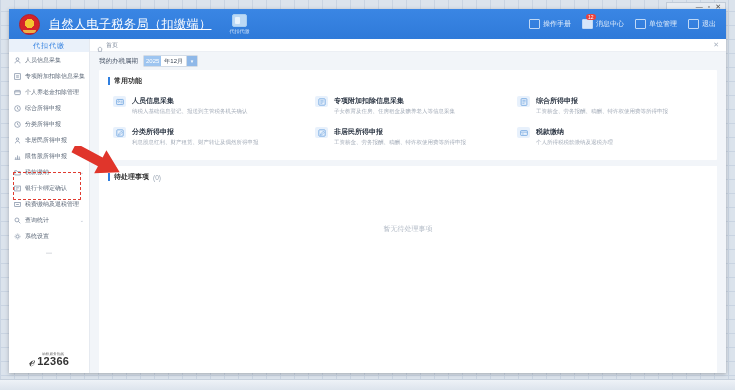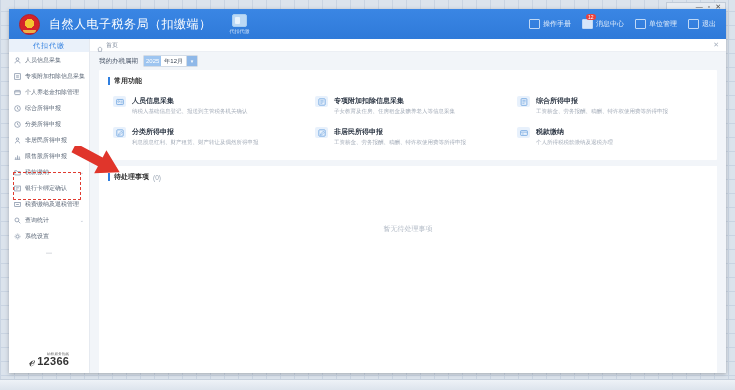--- a/index.html
+++ b/index.html
@@ -40,21 +40,21 @@
   #crest{
     width:19px;height:19px;border-radius:50%;
     background:radial-gradient(circle at 50% 45%,#f4c430 0 32%,#d4232a 33% 100%);
     border:1px solid #b81d24;flex:0 0 auto;
     position:relative;
   }
   #crest:after{
     content:"";position:absolute;left:3px;right:3px;bottom:1px;height:3px;
     background:#f2c94c;border-radius:0 0 6px 6px;opacity:.85;
   }
-  #apptitle{color:#fff;font-size:12px;margin-left:9px;letter-spacing:.5px;white-space:nowrap;}
+  #apptitle{color:#fff;font-size:12px;margin-left:9px;letter-spacing:.5px;white-space:nowrap;text-decoration:underline;}
   #modebadge{margin-left:18px;display:flex;flex-direction:column;align-items:center;}
   #modebadge .bicon{
     width:13px;height:11px;border-radius:2px;
     background:#bcd9f5;border:1px solid #a8cdf0;position:relative;
   }
   #modebadge .bicon:before{
     content:"";position:absolute;left:2px;top:2px;width:5px;height:7px;background:#e9f3fd;border-radius:1px;
   }
   #modebadge .blabel{color:#cfe2f8;font-size:5px;margin-top:1px;white-space:nowrap;}
   #hdr-right{margin-left:auto;display:flex;align-items:center;gap:11px;}
@@ -297,21 +297,21 @@
           </span>
         <span class="sb-label">系统设置</span>
       </div>
       <div class="sb-item" style="justify-content:center">
         <span class="sb-label">⋯</span>
       </div>
 
       <div id="sb-foot">
         <div class="lg">
           <span class="curl">ℯ</span>
-          <div style="display:flex;flex-direction:column;align-items:flex-end;">
+          <div style="display:flex;flex-direction:column;align-items:center;">
             <span class="cap">纳税服务热线</span>
             <span class="num">12366</span>
           </div>
         </div>
       </div>
 
       <div id="annot-box"></div>
     </div>
 
     <div id="main">

